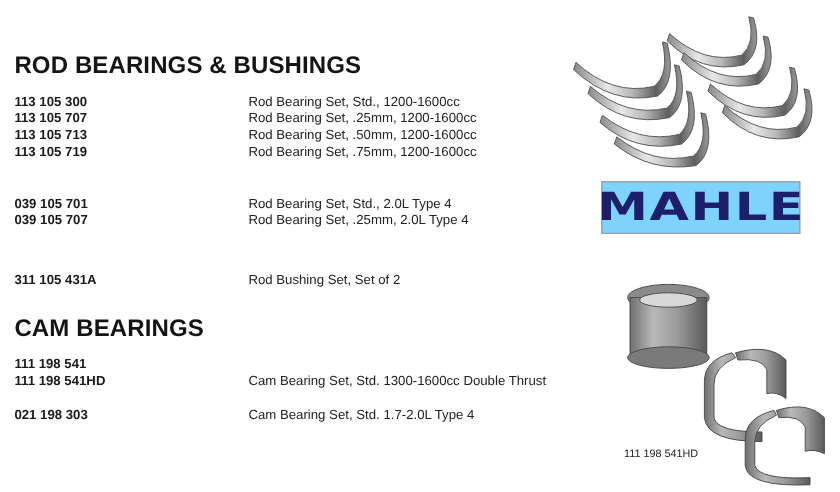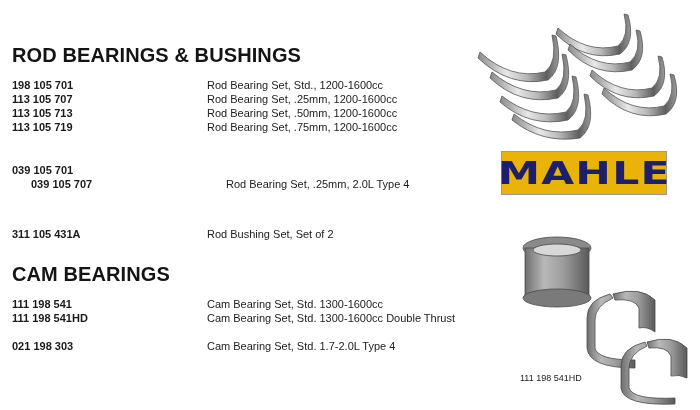--- a/index.html
+++ b/index.html
@@ -4,62 +4,62 @@
 <style>
   html, body { margin:0; padding:0; background:#ffffff; }
   body { width:700px; height:410px; position:relative; overflow:hidden;
          font-family:"Liberation Sans", sans-serif; color:#1a1a1a; }
   .heading { position:absolute; left:12px; font-size:20px; font-weight:bold; letter-spacing:0.1px; color:#141414; }
   .row { position:absolute; left:12px; font-size:11px; line-height:13px; height:13px; width:480px; }
   .pn { position:absolute; left:0; font-weight:bold; color:#1a1a1a; }
   .desc { position:absolute; left:195px; color:#222; white-space:nowrap; }
   .img { position:absolute; }
   .caption { position:absolute; left:520px; top:373px; font-size:9px; color:#222; }
-  .mahle { position:absolute; left:501px; top:151px; width:166px; height:44px; border:1.5px solid #9a9a9a; background:#eab308; box-sizing:border-box;
+  .mahle { position:absolute; left:501px; top:151px; width:166px; height:44px; border:1.5px solid #9a9a9a; background:#7dd3fc; box-sizing:border-box;
            display:flex; align-items:center; justify-content:center; }
   .mahle span { font-family:"DejaVu Sans", sans-serif; font-weight:bold; font-size:34px; color:#1d1f6b; letter-spacing:1px; transform:scaleX(1.25) scaleY(0.95); display:inline-block; line-height:34px; }
 </style>
 </head>
 <body>
 
 <div class="heading" style="top:44px;">ROD BEARINGS &amp; BUSHINGS</div>
 
 <div class="row" style="top:79px;">
-  <span class="pn">198 105 701</span>
+  <span class="pn">113 105 300</span>
   <span class="desc">Rod Bearing Set, Std., 1200-1600cc</span>
 </div>
 <div class="row" style="top:93px;">
   <span class="pn">113 105 707</span>
   <span class="desc">Rod Bearing Set, .25mm, 1200-1600cc</span>
 </div>
 <div class="row" style="top:107px;">
   <span class="pn">113 105 713</span>
   <span class="desc">Rod Bearing Set, .50mm, 1200-1600cc</span>
 </div>
 <div class="row" style="top:121px;">
   <span class="pn">113 105 719</span>
   <span class="desc">Rod Bearing Set, .75mm, 1200-1600cc</span>
 </div>
 <div class="row" style="top:164px;">
   <span class="pn">039 105 701</span>
+  <span class="desc">Rod Bearing Set, Std., 2.0L Type 4</span>
 </div>
-<div class="row" style="top:178px;margin-left:19px;">
+<div class="row" style="top:178px;">
   <span class="pn">039 105 707</span>
   <span class="desc">Rod Bearing Set, .25mm, 2.0L Type 4</span>
 </div>
 <div class="row" style="top:206px;margin-top:22px;">
   <span class="pn">311 105 431A</span>
   <span class="desc">Rod Bushing Set, Set of 2</span>
 </div>
 
 <div class="heading" style="top:263px;">CAM BEARINGS</div>
 
 <div class="row" style="top:298px;">
   <span class="pn">111 198 541</span>
-  <span class="desc">Cam Bearing Set, Std. 1300-1600cc</span>
 </div>
 <div class="row" style="top:312px;">
   <span class="pn">111 198 541HD</span>
   <span class="desc">Cam Bearing Set, Std. 1300-1600cc Double Thrust</span>
 </div>
 <div class="row" style="top:340px;">
   <span class="pn">021 198 303</span>
   <span class="desc">Cam Bearing Set, Std. 1.7-2.0L Type 4</span>
 </div>
 

